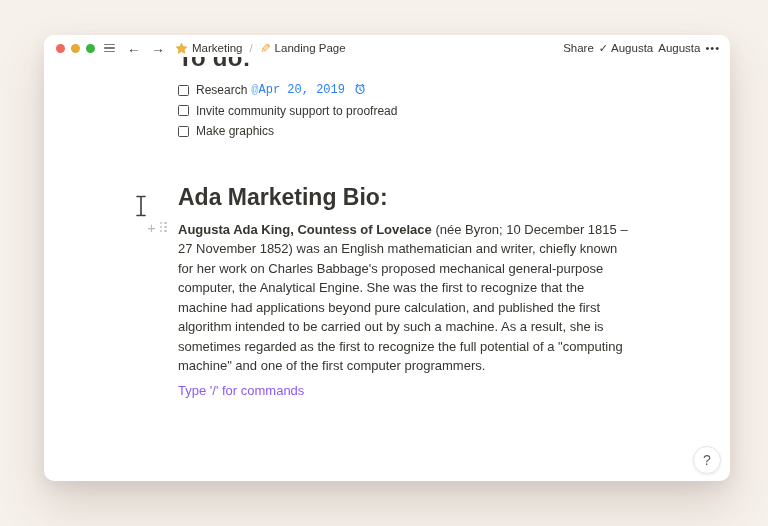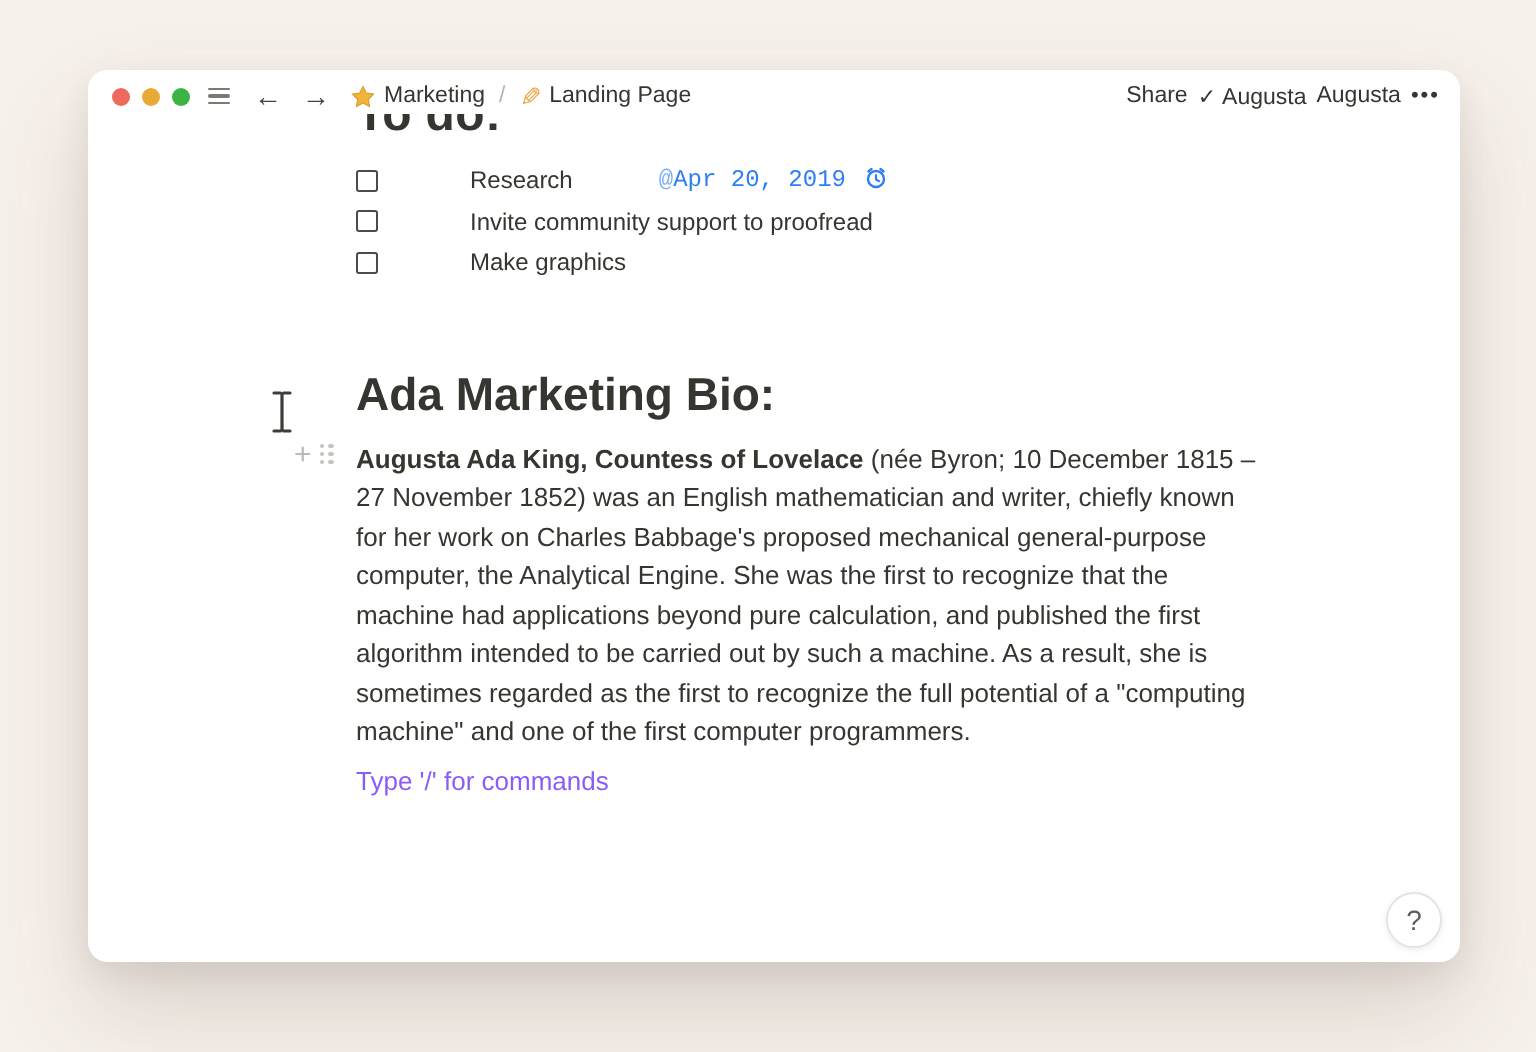--- a/index.html
+++ b/index.html
@@ -65,21 +65,21 @@
     margin-left: 16px;
   }
   .h-todo {
     font-size: 24px;
     font-weight: 700;
     letter-spacing: 0.2px;
     margin-top: -14px;
     line-height: 30px;
   }
   .todo-list { margin-top: 7px; }
-  .todo-row { display: flex; align-items: center; height: 20.5px; font-size: 12px; gap: 39px; }
+  .todo-row { display: flex; align-items: center; height: 20.5px; font-size: 12px; }
   .cbox {
     width: 11px; height: 11px;
     border: 1.4px solid #4d4b47;
     border-radius: 1.5px;
     margin-right: 7px;
     flex: 0 0 auto;
     cursor: pointer;
     background: #fff;
   }
   .mention { color: #2e80f2; margin-left: 4px; cursor: pointer; white-space: nowrap; font-family: Liberation Mono, monospace; }

